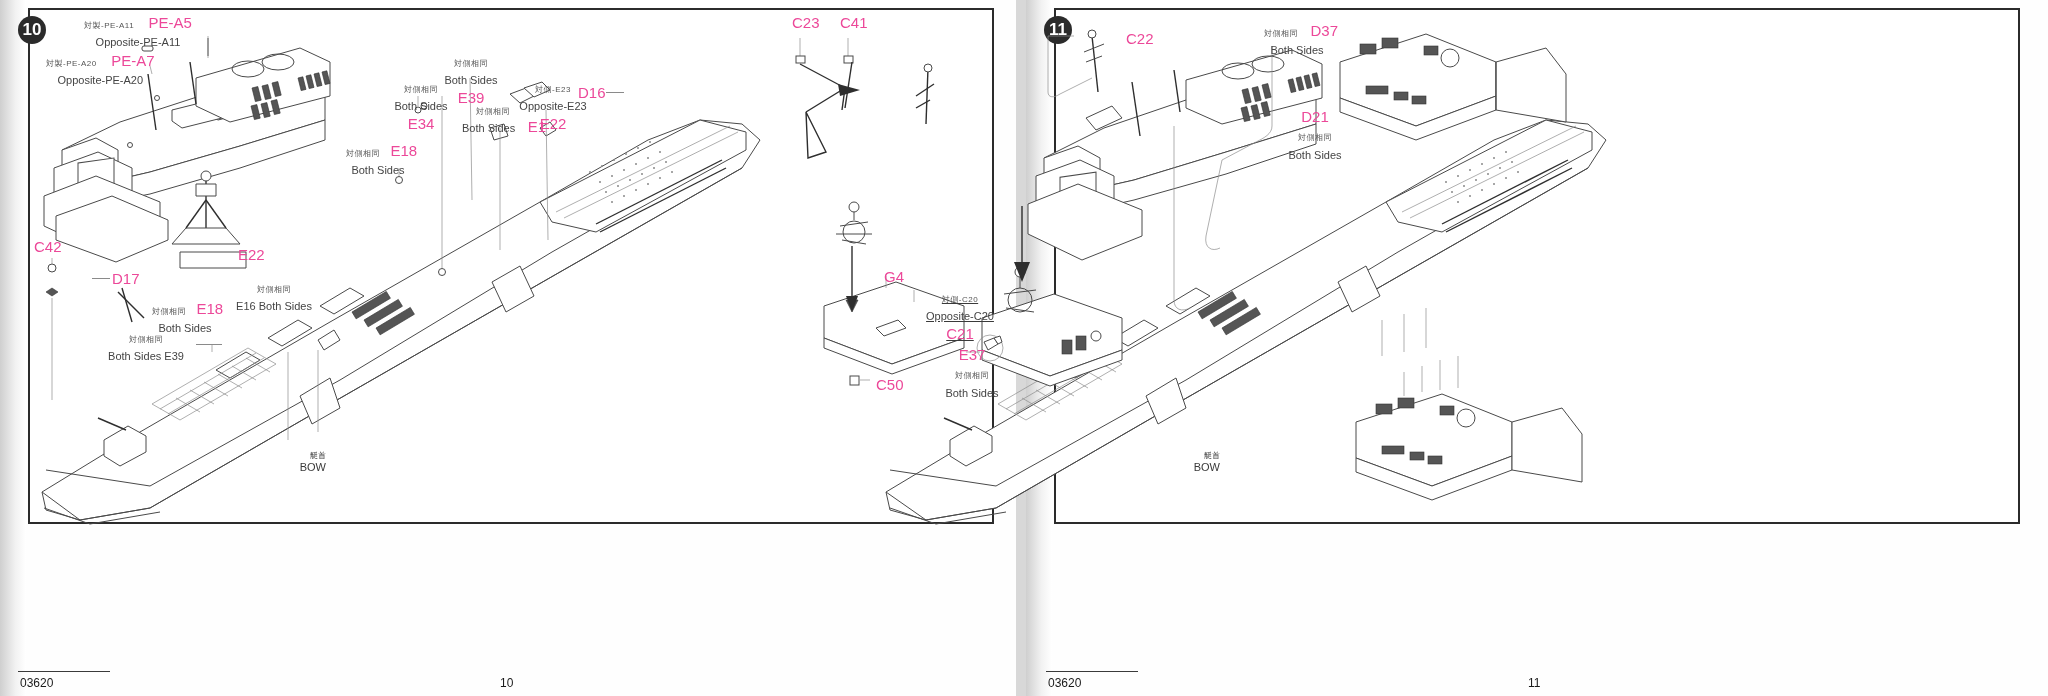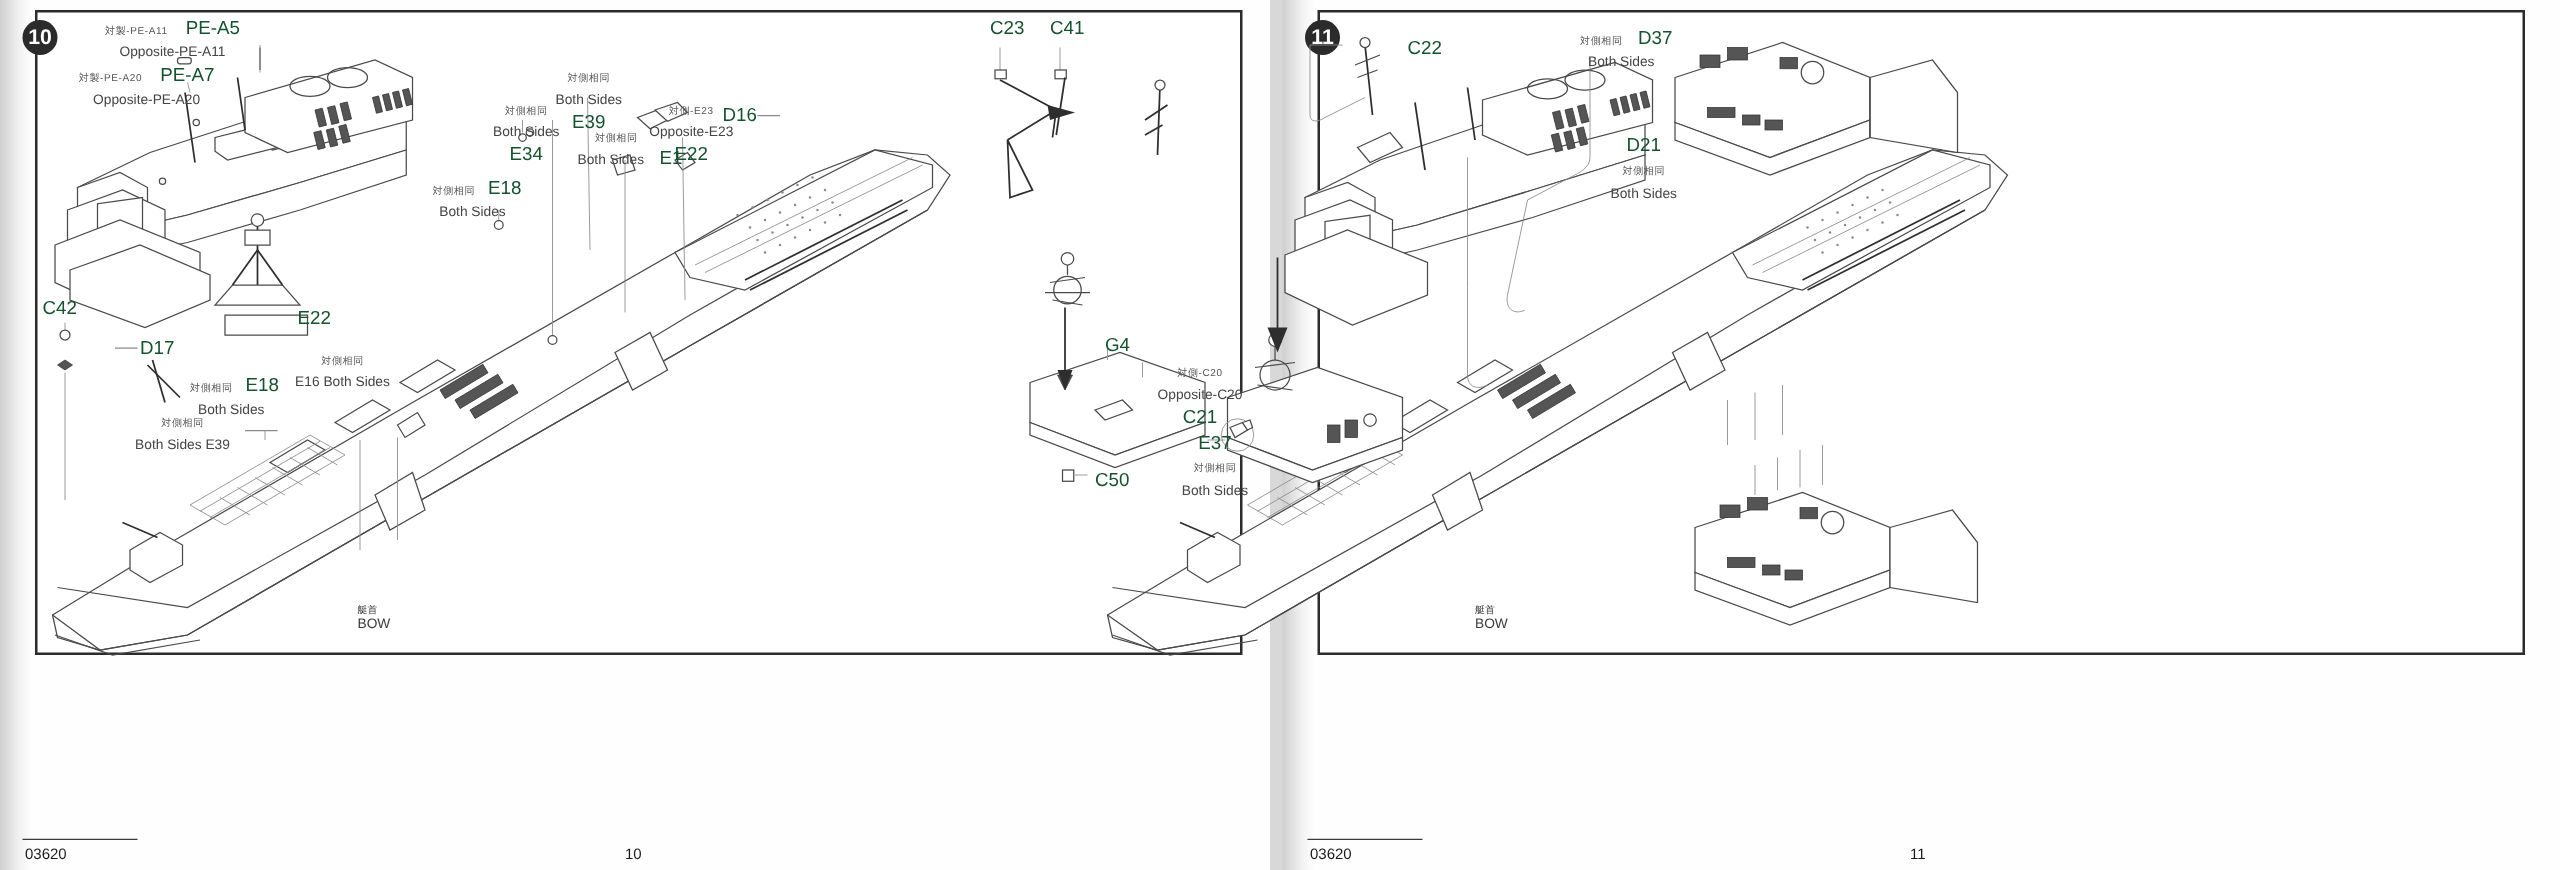--- a/index.html
+++ b/index.html
@@ -71,21 +71,21 @@
   .lbl {
     position: absolute;
     color: #3a3a3a;
     font-family: "Liberation Sans", sans-serif;
     white-space: nowrap;
     line-height: 1.15;
     text-align: center;
   }
   .lbl .cn  { font-size: 8px;  color: #555; letter-spacing: .5px; }
   .lbl .en  { font-size: 11px; color: #444; }
-  .lbl .pn  { font-size: 15px; color: #14532d; }
+  .lbl .pn  { font-size: 15px; color: #ec4899; }
   .lbl.center { text-align: center; }
 
   
   .leader {
     position: absolute;
     background: #8a8a8a;
   }
   .leader.h { height: 1px; }
 
   
@@ -106,24 +106,23 @@
   }
   .footer-rule {
     position: absolute;
     height: 1px;
     background: #3a3a3a;
   }
 
   
   .bow {
     position: absolute;
-    text-align: left;
+    text-align: right;
     color: #3a3a3a;
     font-family: "Liberation Sans", sans-serif;
-    margin-top: 32px;
   }
   .bow .cn { font-size: 8px; display: block; }
   .bow .en { font-size: 11px; display: block; }
 
   
   .watermark {
     position: absolute;
     left: 0;
     top: 195px;
     width: 2048px;
@@ -335,21 +334,21 @@
       <path d="M212,344 L212,352"></path>
     </g>
   </svg>
 
   <div class="lbl center" style="left:84px; top:14px;">
     <span class="cn">対製-PE-A11</span>
     <span class="pn" style="margin-left:10px;">PE-A5</span><br>
     <span class="en">Opposite-PE-A11</span>
   </div>
 
-  <div class="lbl center" style="left:63px; top:52px;">
+  <div class="lbl center" style="left:46px; top:52px;">
     <span class="cn">対製-PE-A20</span>
     <span class="pn" style="margin-left:10px;">PE-A7</span><br>
     <span class="en">Opposite-PE-A20</span>
   </div>
 
   <div class="lbl" style="left:792px; top:14px;">
     <span class="pn">C23</span>
   </div>
   <div class="lbl" style="left:840px; top:14px;">
     <span class="pn">C41</span>
@@ -646,21 +645,21 @@
   <div class="lbl center" style="left:1282px; top:108px; width:66px;">
     <span class="pn">D21</span><br>
     <span class="cn">対側相同</span><br>
     <span class="en">Both Sides</span>
   </div>
 
   <div class="lbl" style="left:884px; top:268px;">
     <span class="pn">G4</span>
   </div>
 
-  <div class="lbl center" style="left:920px; top:288px; width:80px;">
+  <div class="lbl center" style="left:920px; top:288px; width:80px;text-decoration:underline;">
     <span class="cn">対側-C20</span><br>
     <span class="en">Opposite-C20</span><br>
     <span class="pn">C21</span>
   </div>
 
   <div class="lbl center" style="left:938px; top:346px; width:68px;">
     <span class="pn">E37</span><br>
     <span class="cn">対側相同</span><br>
     <span class="en">Both Sides</span>
   </div>

